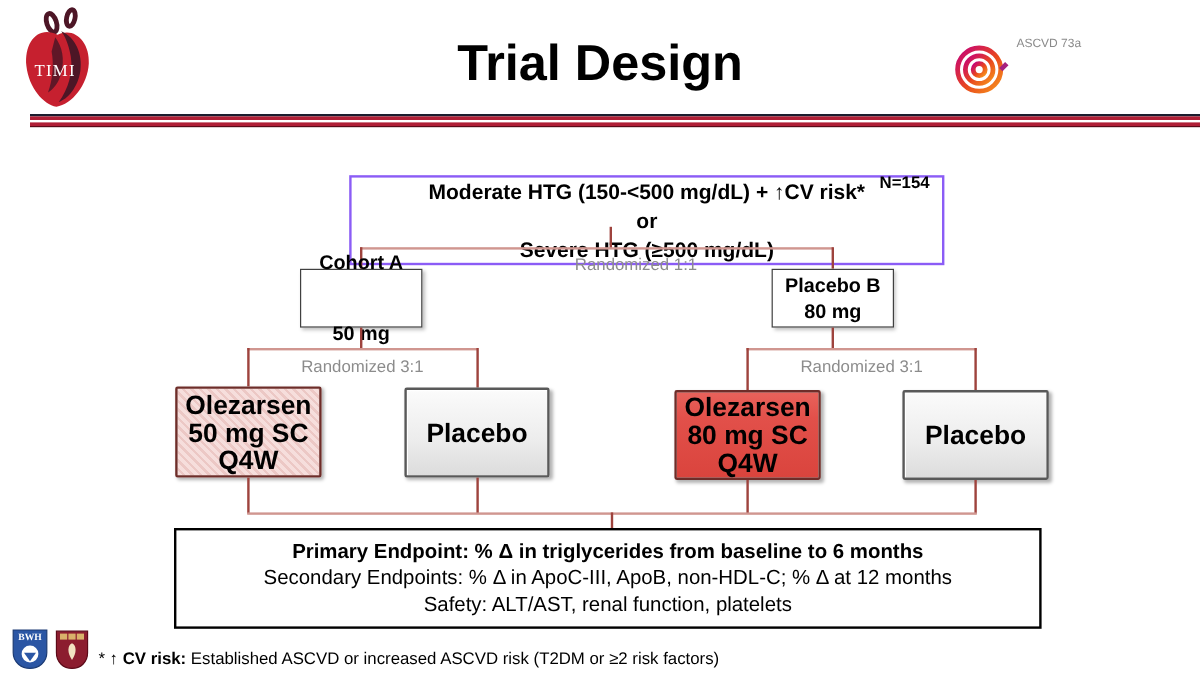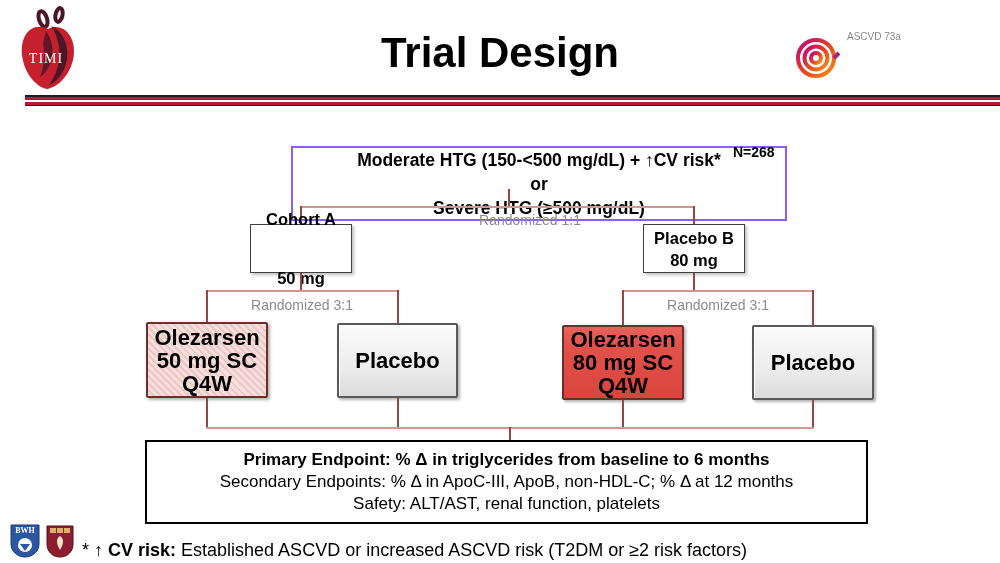--- a/index.html
+++ b/index.html
@@ -44,21 +44,21 @@
        box-shadow:inset 1px 1px 0 #fff,2px 2px 3px rgba(0,0,0,0.3);}
   .endpoints{left:145px;top:440px;width:723px;height:84px;border:2px solid #000;
              font-size:17px;line-height:22px;font-weight:normal;}
   .endpoints .em{font-weight:bold;}
 
   
   .ch{position:absolute;height:1.5px;background:#d09690;}
   .cv{position:absolute;width:1.5px;background:#9e433d;}
 
   
-  .footnote{position:absolute;left:82px;top:540px;font-size:18px;color:#000;}
+  .footnote{position:absolute;left:82px;top:540px;font-size:14px;color:#000;}
   .footnote b{font-weight:bold;}
   .bwh-logo{position:absolute;left:10px;top:524px;width:30px;height:34px;}
   .hms-logo{position:absolute;left:46px;top:525px;width:28px;height:33px;}
 </style>
 </head>
 <body>
 
 <div class="slide">
 
   <svg class="timi-logo" viewBox="0 0 64 88">
@@ -97,21 +97,21 @@
       <div class="s3"></div>
       <div class="s4"></div>
       <div class="s5"></div>
   </div>
 
   <div class="fbox eligibility">
     <div>Moderate HTG (150-&lt;500 mg/dL) + ↑CV risk*</div>
     <div>or</div>
     <div>Severe HTG (≥500 mg/dL)</div>
   </div>
-  <div class="n-label">N=268</div>
+  <div class="n-label">N=154</div>
 
   <div class="cv" style="left:508px;top:189px;height:18px;"></div>
   <div class="ch" style="left:300px;top:206px;width:394px;"></div>
   <div class="cv" style="left:300px;top:206px;height:18px;"></div>
   <div class="cv" style="left:693px;top:206px;height:18px;"></div>
   <div class="rand-label" style="left:430px;top:212px;">Randomized 1:1</div>
 
   <div class="fbox cohort" style="left:250px;top:224px;gap:37px;">
     <div>Cohort A</div>
     <div>50 mg</div>

